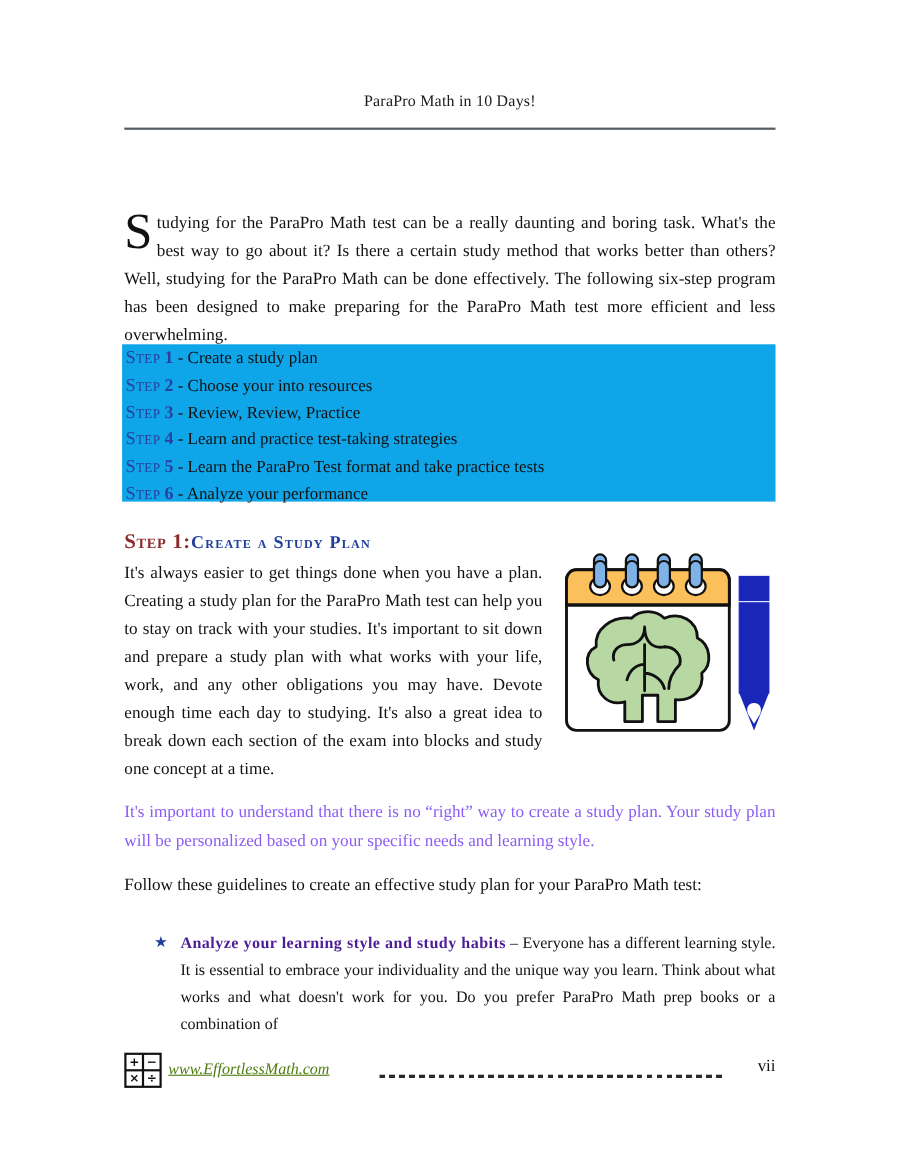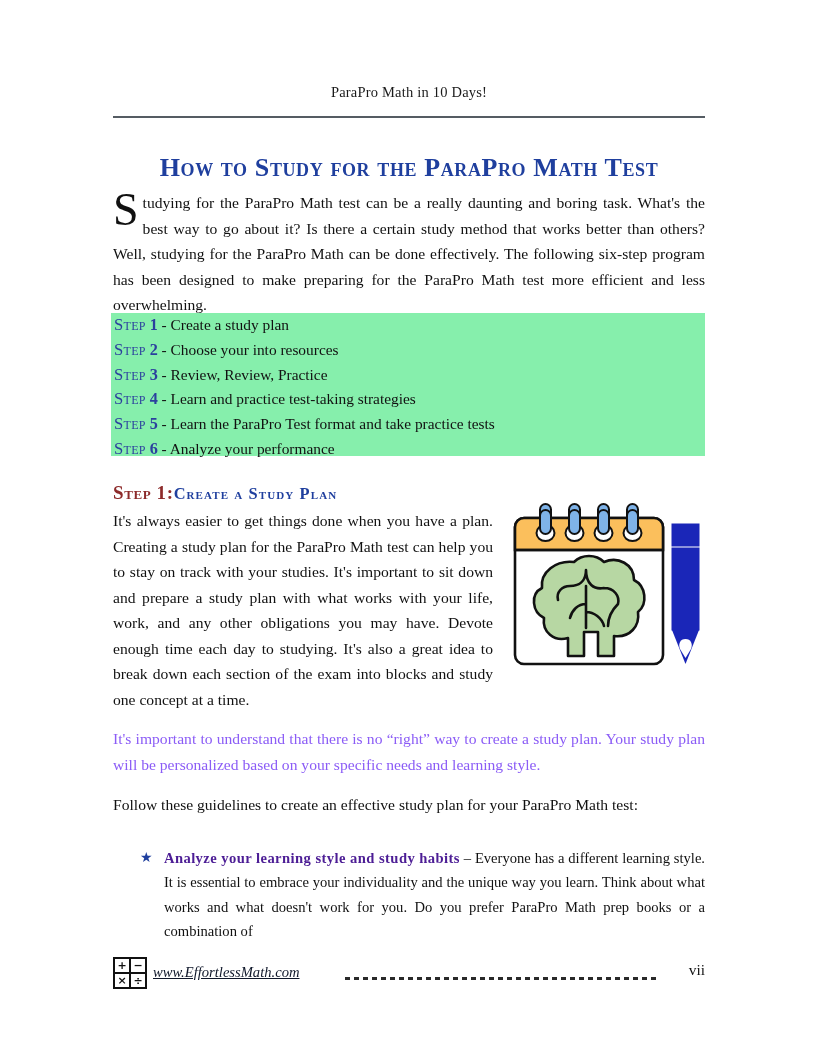--- a/index.html
+++ b/index.html
@@ -79,21 +79,21 @@
     color: #111111;
   }
 
   
   .steps-box {
     position: absolute;
     left: 111px;
     top: 313px;
     width: 594px;
     height: 143px;
-    background: #86efac;
+    background: #0ea5e9;
     padding: 0;
     box-sizing: border-box;
   }
   .step-line {
     font-size: 15.4px;
     line-height: 23.8px;
     padding-left: 3px;
     white-space: nowrap;
     color: #111111;
   }
@@ -248,21 +248,21 @@
     justify-content: center;
     font-family: "DejaVu Sans", sans-serif;
     line-height: 1;
   }
   .footer-url {
     position: absolute;
     left: 40px;
     top: 7px;
     font-size: 14.6px;
     font-style: italic;
-    color: #0f172a;
+    color: #4d7c0f;
     text-decoration: underline;
     white-space: nowrap;
   }
   .footer-dashes {
     position: absolute;
     left: 232px;
     top: 20px;
     width: 315px;
     height: 3px;
     background-image: repeating-linear-gradient(
@@ -282,21 +282,20 @@
   }
 </style>
 </head>
 <body>
 
 <div class="page">
 
   <div class="running-header">ParaPro Math in 10 Days!</div>
   <div class="header-rule"></div>
 
-  <h1 class="chapter-title">How to Study for the ParaPro Math Test</h1>
 
   <div class="intro">
     <span class="dropcap">S</span><span>tudying for the ParaPro Math test can be a really daunting and boring task. What's the best way to go about it? Is there a certain study method that works better than others? Well, studying for the ParaPro Math can be done effectively. The following six-step program has been designed to make preparing for the ParaPro Math test more efficient and less overwhelming.</span>
   </div>
 
   <div class="steps-box">
     <div class="step-line">
       <span class="step-label">Step</span>
       <span class="step-num">1</span>
       <span class="step-text">- Create a study plan</span>

